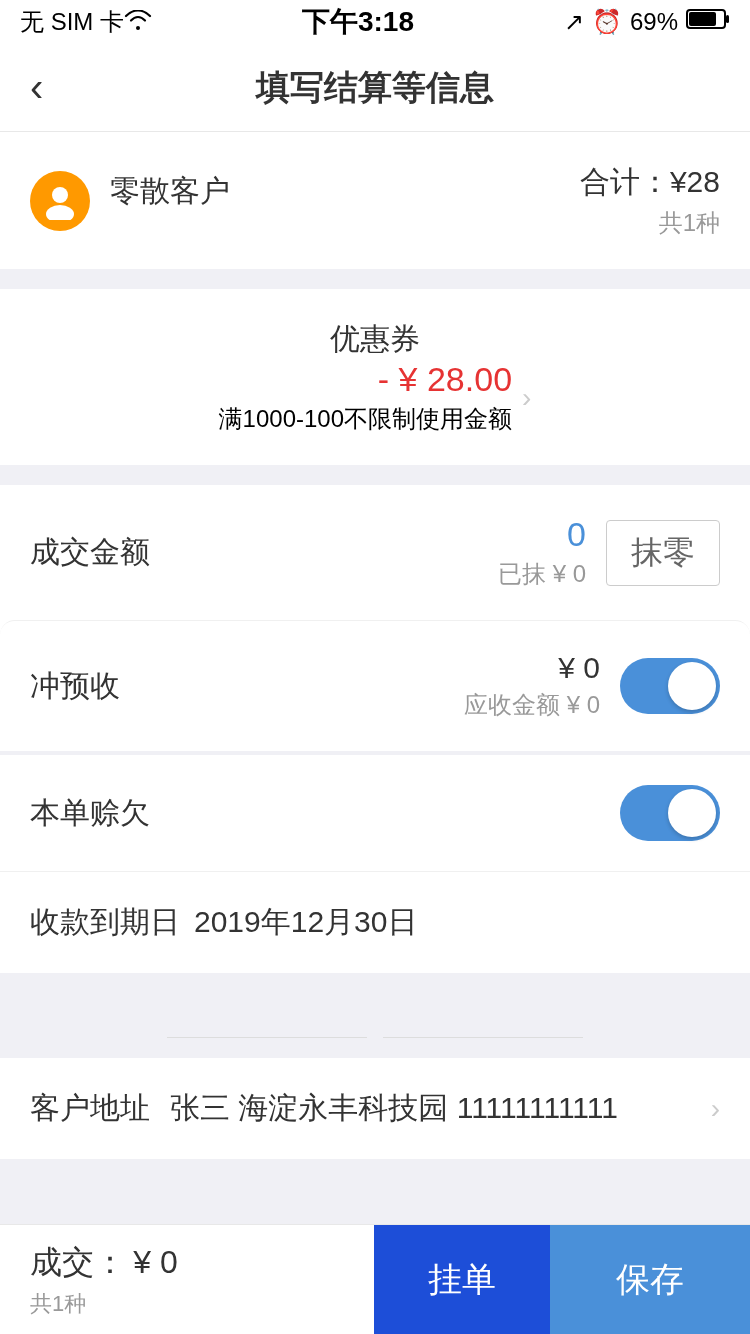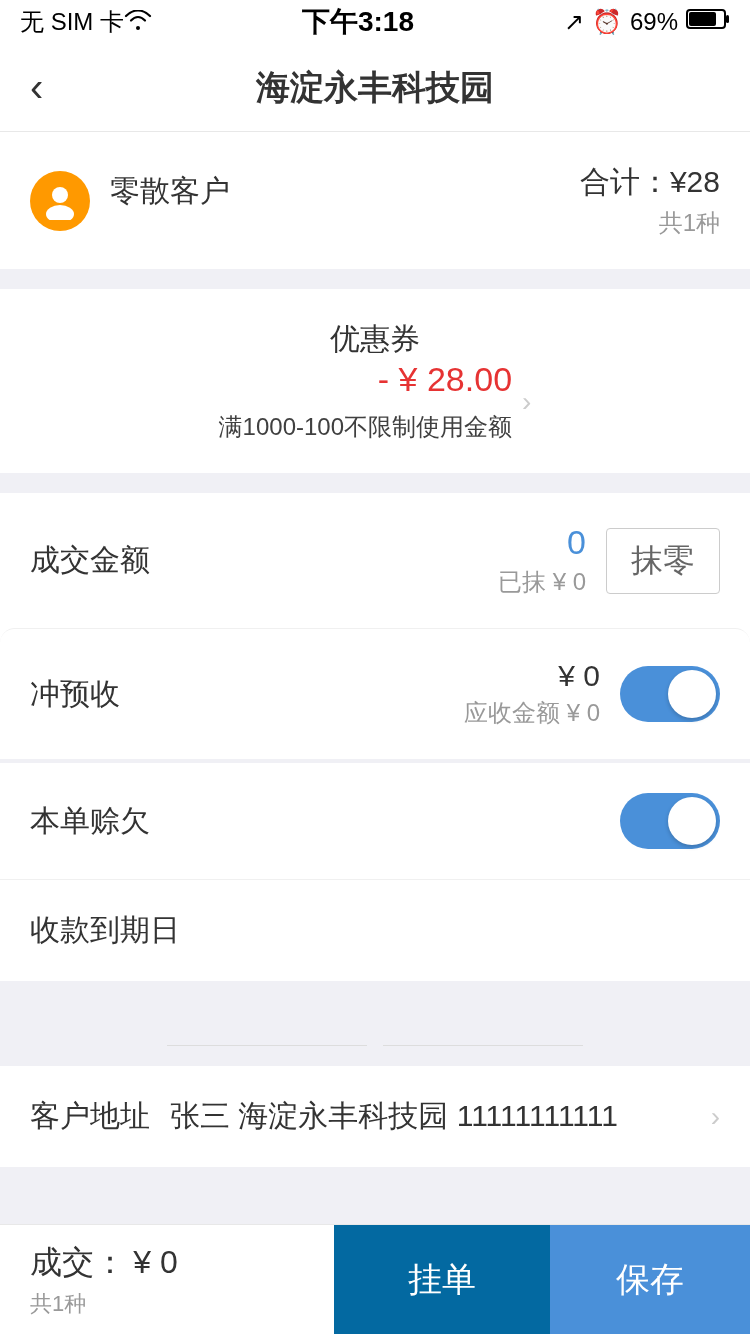--- a/index.html
+++ b/index.html
@@ -101,21 +101,21 @@
     }
     .coupon-row {
       display: flex;
       align-items: center;
       justify-content: flex-end;
       padding: 30px 34px;
       flex-direction: column;
     }
     .coupon-right { text-align: right; display: flex; align-items: center; gap: 10px; }
     .coupon-amount { font-size: 34px; color: #e63333; font-weight: 500; }
-    .coupon-desc { font-size: 24px; color: #404040; margin-top: 12px; }
+    .coupon-desc { font-size: 24px; color: #000000; margin-top: 4px; }
 
     
     .amount-section {
       background: #fff;
       margin-bottom: 4px;
     }
     .amount-row {
       display: flex;
       align-items: center;
       justify-content: space-between;
@@ -248,22 +248,22 @@
       flex: 1;
       display: flex;
       flex-direction: column;
       justify-content: center;
       padding: 0 30px;
     }
     .bottom-deal { font-size: 26px; color: #333; }
     .bottom-deal span { font-size: 32px; font-weight: 500; }
     .bottom-count { font-size: 22px; color: #999; margin-top: 4px; }
     .btn-pending {
-      width: 216px;
-      background: #0369a1;
+      width: 176px;
+      background: #1d4ed8;
       color: #fff;
       font-size: 34px;
       border: none;
       cursor: pointer;
       display: flex;
       align-items: center;
       justify-content: center;
     }
     .btn-save {
       width: 200px;
@@ -301,21 +301,21 @@
         <rect x="1" y="2" width="38" height="18" rx="3" stroke="#000" stroke-width="2"></rect>
         <rect x="3" y="4" width="27" height="14" rx="2" fill="#000"></rect>
         <rect x="40" y="7" width="3" height="8" rx="1.5" fill="#000"></rect>
       </svg>
     </span>
   </div>
 </div>
 
 <div class="nav-bar">
   <div class="nav-back">‹</div>
-  <div class="nav-title">海淀永丰科技园</div>
+  <div class="nav-title">填写结算等信息</div>
 </div>
 
 <div class="content">
 
   <div class="card">
     <div class="customer-row">
       <div class="customer-left">
         <div class="avatar">
           <svg width="38" height="38" viewBox="0 0 38 38">
             <circle cx="19" cy="13" r="8" fill="#fff"></circle>
@@ -373,20 +373,21 @@
 
   <div class="debt-section">
     <div class="debt-row">
       <span class="row-label">本单赊欠</span>
       <div class="toggle">
         <div class="toggle-knob"></div>
       </div>
     </div>
     <div class="duedate-row">
       <span class="duedate-label">收款到期日</span>
+      <span class="duedate-value">2019年12月30日</span>
     </div>
   </div>
 
   <div class="section-divider"></div>
 
   <div class="logistics-header">
     <div class="logistics-header-line"></div>
     <div class="logistics-header-line"></div>
   </div>
 

